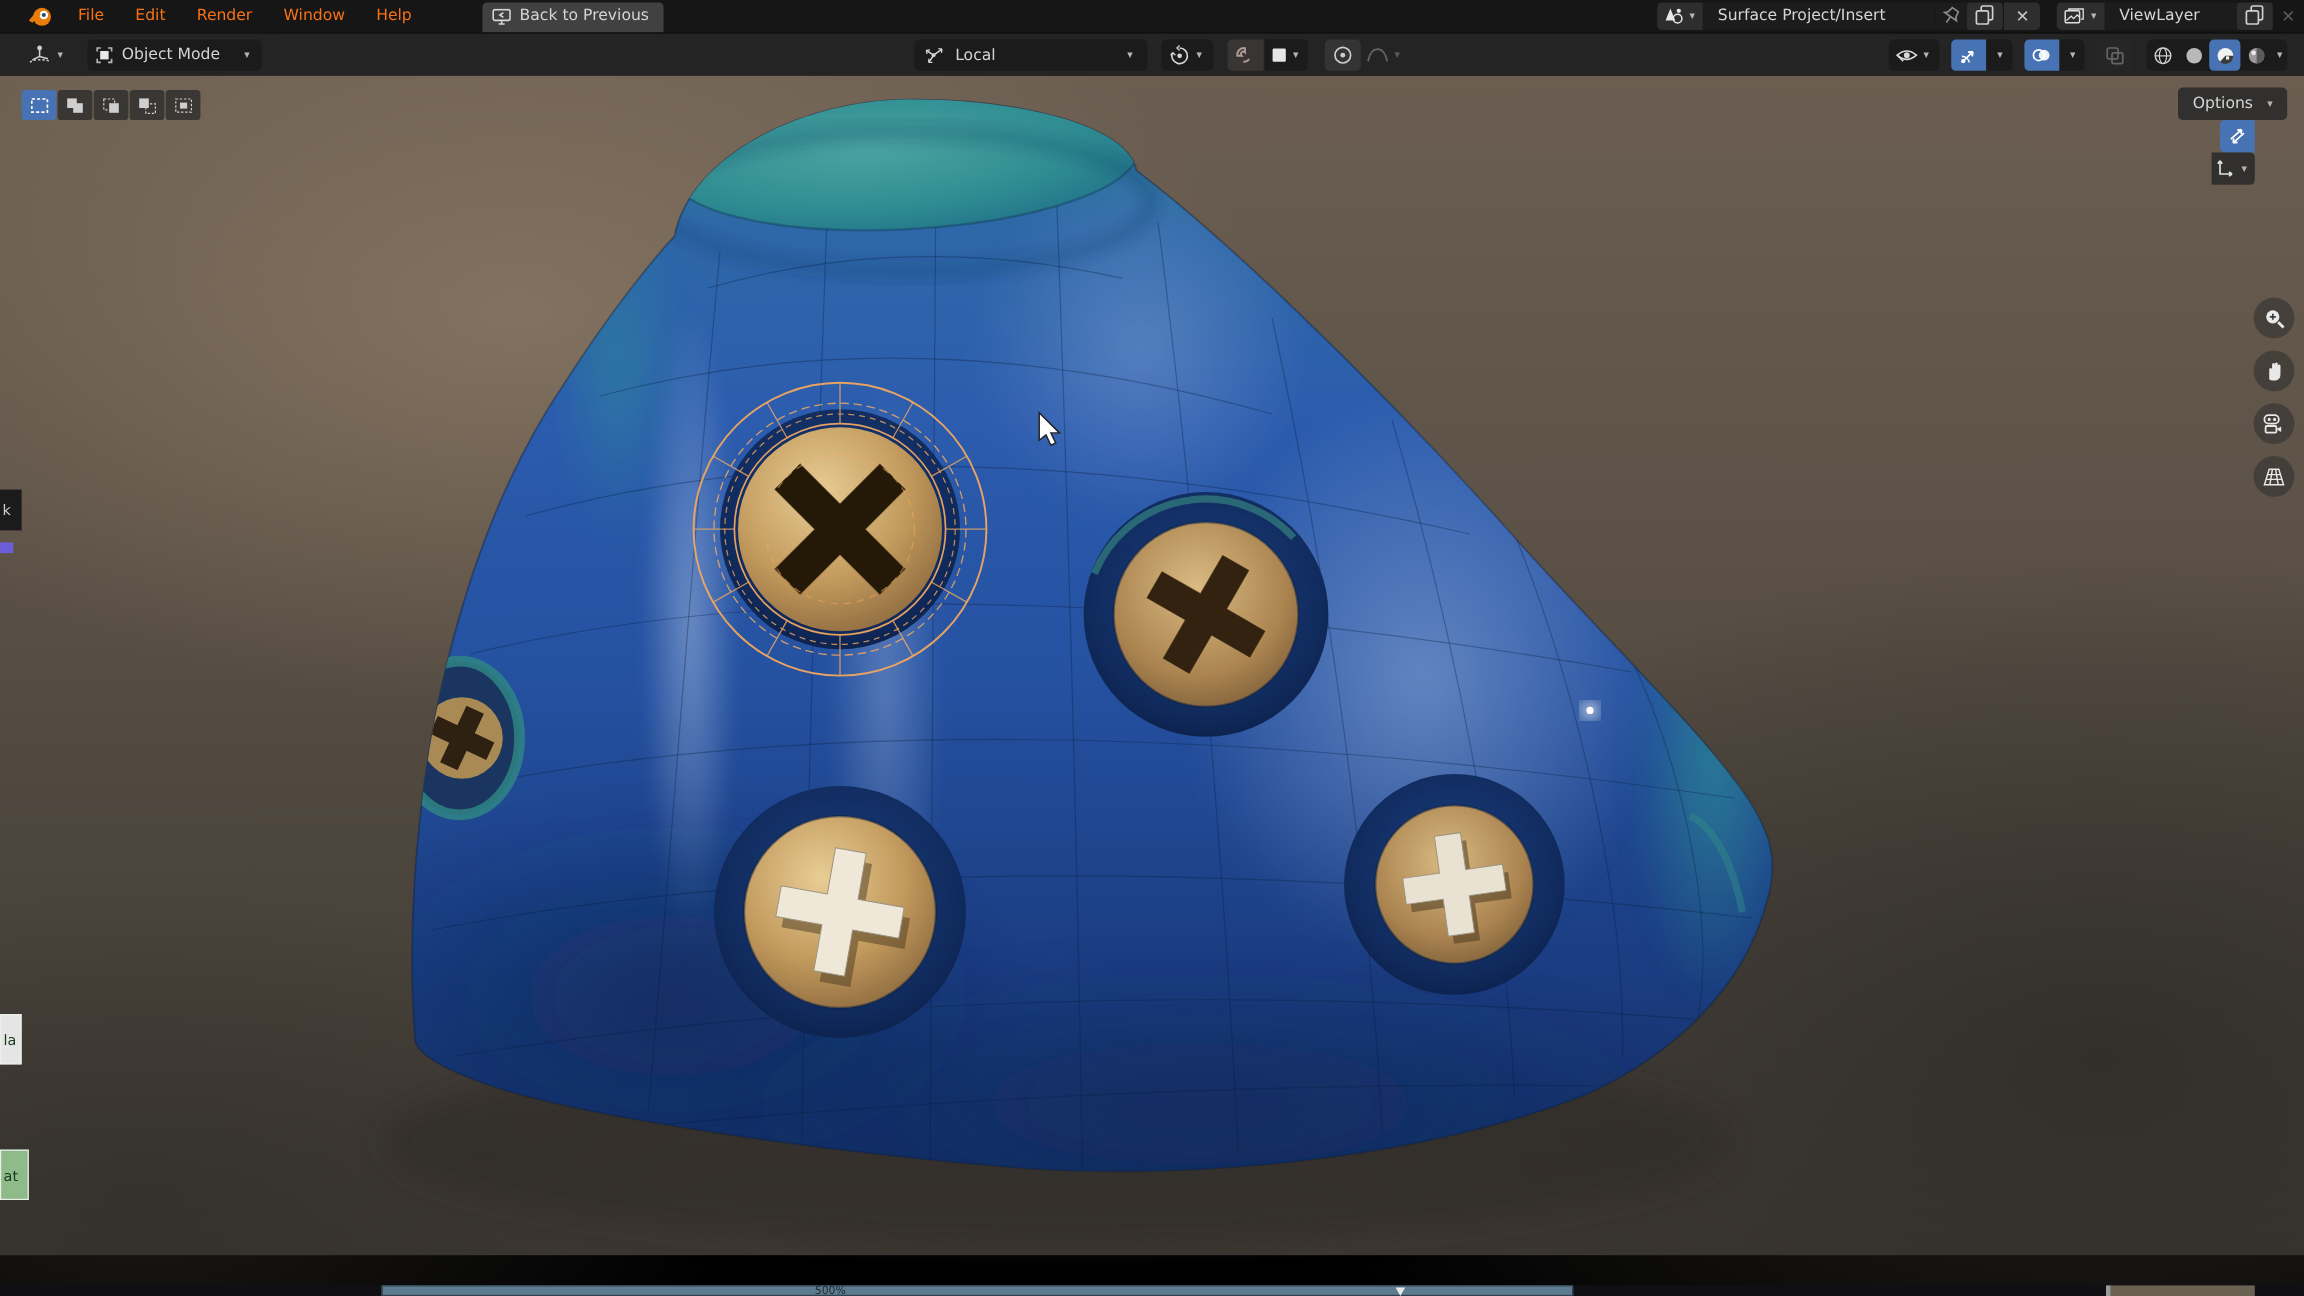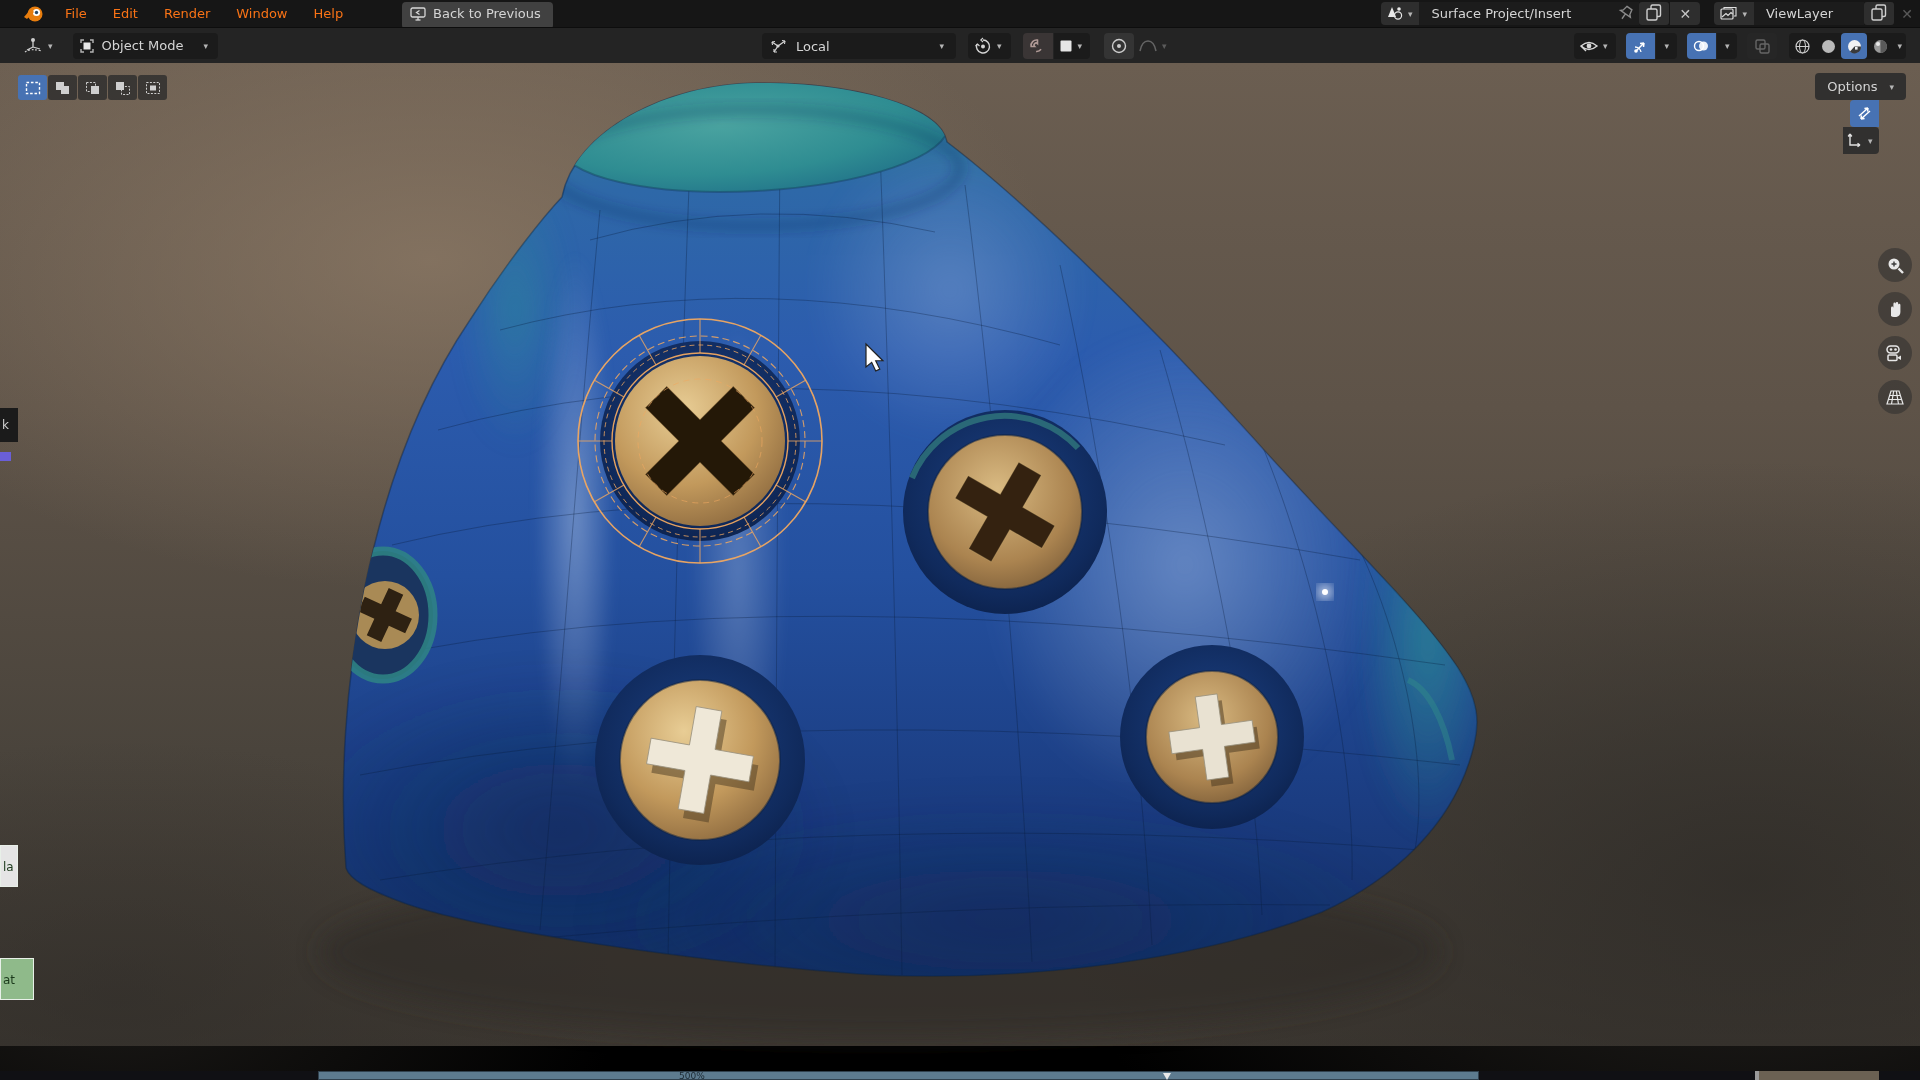--- a/index.html
+++ b/index.html
@@ -639,21 +639,21 @@
   </div>
 
   <div id="opanel">
     <span class="chev" style="font-size:11px;margin:0 8px 0 12px;color:#9a9a9a;">❯</span>
     <span>Rotate</span>
   </div>
 
   <div class="frag" style="left:0;top:408px;width:16px;height:34px;background:#1b1b1b;color:#cfcfcf;padding-left:2px;line-height:34px;">k</div>
   <div class="frag" style="left:0;top:452px;width:11px;height:9px;background:#6a5fd8;"></div>
   <div class="frag" style="left:0;top:845px;width:18px;height:42px;background:#e5e5e5;color:#1c3a1c;line-height:42px;padding-left:2px;border:1px solid #e8f0e8;box-sizing:border-box;">la</div>
-  <div class="frag" style="left:0;top:958px;width:34px;height:42px;background:#8fba8a;color:#1c3a1c;line-height:42px;padding-left:2px;border:1px solid #e8f0e8;box-sizing:border-box;">at</div>
+  <div class="frag" style="left:0;top:958px;width:24px;height:42px;background:#8fba8a;color:#1c3a1c;line-height:42px;padding-left:2px;border:1px solid #e8f0e8;box-sizing:border-box;">at</div>
 
   <div id="statusbar">
     <div class="skey" style="margin-left:26px;">
       <svg width="13" height="17" viewBox="0 0 13 17" style="margin-right:4px">
         <rect x="1" y="1" width="11" height="15" rx="5" fill="none" stroke="#b8b8b8" stroke-width="1.2"></rect>
         <path d="M6.5,1.5 A4.5,4.5 0 0 0 1.6,6 L6.5,6 Z" fill="#c8c8c8"></path>
       </svg>
       <span>Select</span>
     </div>
     <div class="skey">
@@ -678,21 +678,21 @@
           <line x1="2" y1="9" x2="16" y2="9" stroke="#b8b8b8" stroke-width="1.1"></line>
         </svg>
         <span style="position:absolute;right:-4px;bottom:-3px;font-size:9px;color:#cfcfcf;">1</span>
       </div>
       <span style="color:#5a5a5a;margin-right:10px;">|</span>
       <span>4.5.2</span>
     </div>
   </div>
 
   <div class="abs" style="left:0;top:1071px;width:1920px;height:9px;background:#101014;z-index:31;overflow:hidden;">
-    <div class="abs" style="left:318px;top:0;width:1161px;height:9px;background:#5d7b8f;border:1px solid #31424f;box-sizing:border-box;">
+    <div class="abs" style="left:318px;top:0;width:993px;height:9px;background:#5d7b8f;border:1px solid #31424f;box-sizing:border-box;">
       <span style="position:absolute;left:360px;top:0px;font-size:9px;color:#1d2a33;line-height:9px;">500%</span>
       <div class="abs" style="left:844px;top:1px;width:0;height:0;border-left:4px solid transparent;border-right:4px solid transparent;border-top:7px solid #e8e8e8;"></div>
     </div>
     <div class="abs" style="left:1755px;top:0;width:4px;height:9px;background:#9a9a9a;"></div>
     <div class="abs" style="left:1759px;top:0;width:120px;height:9px;background:#6b6153;"></div>
   </div>
 
 </div>
 
 </body></html>

